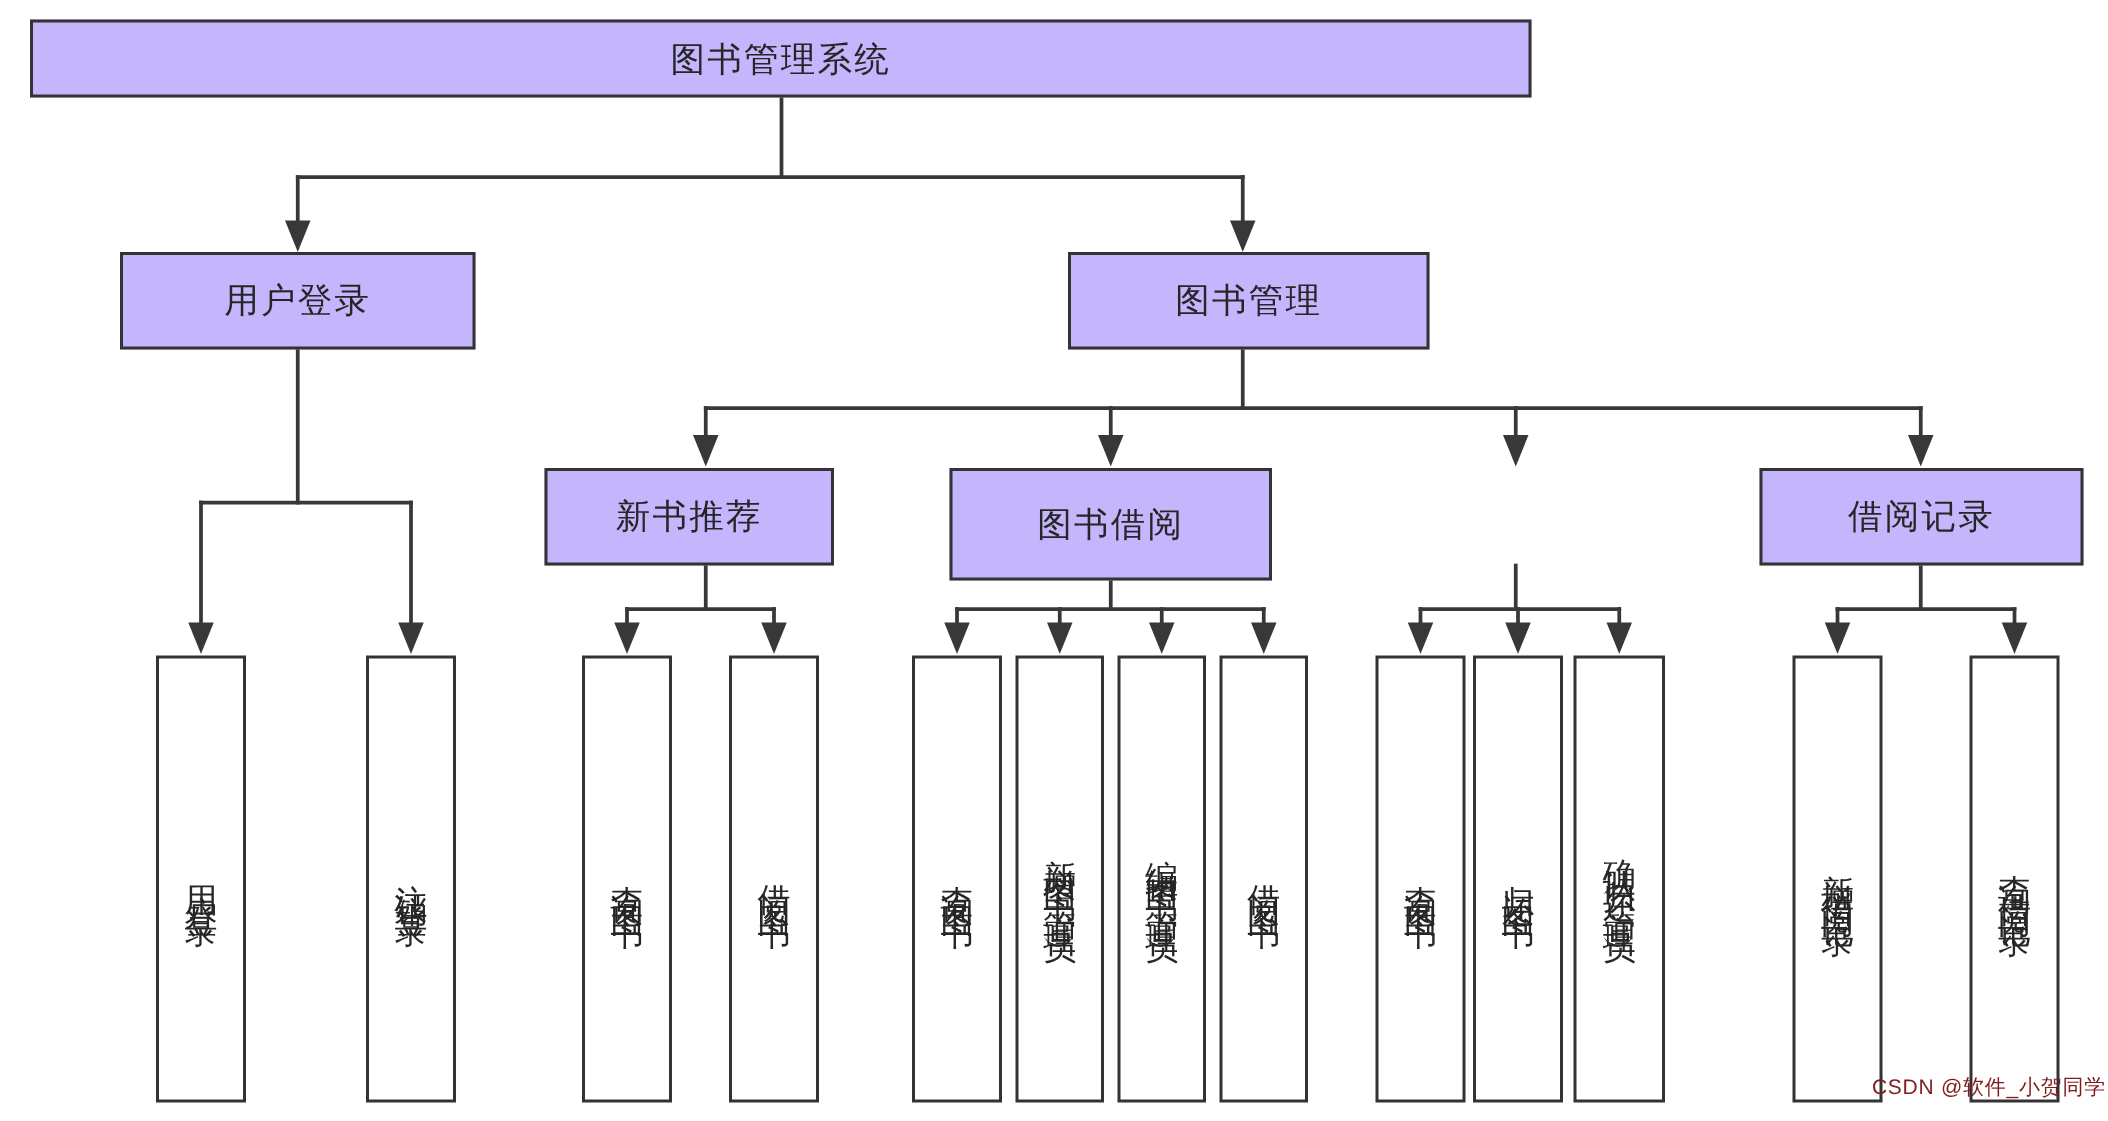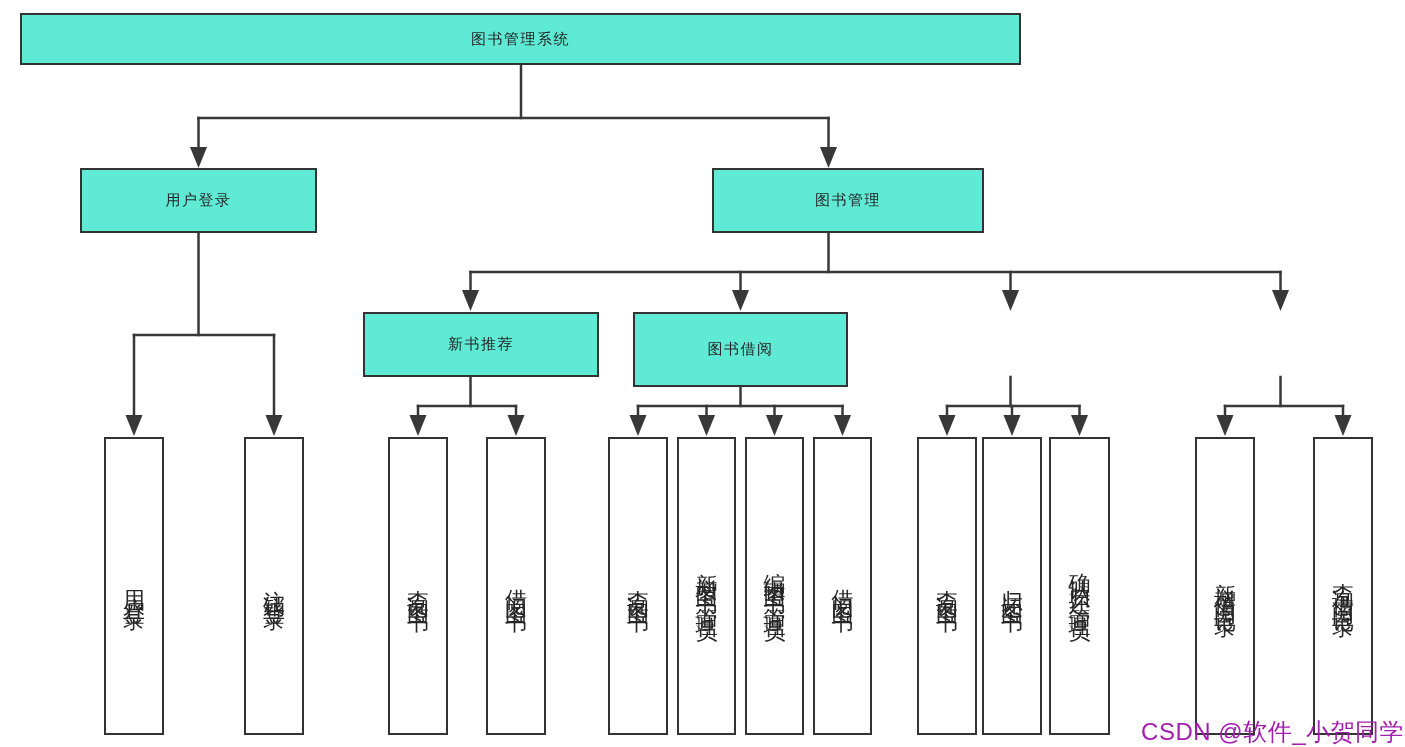--- a/index.html
+++ b/index.html
@@ -4,39 +4,39 @@
 <style>
   html,body { margin:0; padding:0; background:#ffffff; }
   .stage {
     position:relative; width:1405px; height:747px; background:#ffffff;
     font-family:"Liberation Sans", sans-serif; overflow:hidden;
     color:#262626;
   }
   svg.connectors { position:absolute; left:0; top:0; z-index:1; }
   .node {
     position:absolute; box-sizing:border-box;
-    border:2.5px solid #333333; background:#5eead4;
+    border:2.5px solid #333333; background:#c4b5fd;
     display:flex; align-items:center; justify-content:center;
-    font-size:15px; letter-spacing:1.5px; z-index:2;
+    font-size:23px; letter-spacing:1.5px; z-index:2;
     white-space:nowrap;
   }
   .vnode {
     position:absolute; box-sizing:border-box;
     border:2.5px solid #333333; background:#ffffff;
     display:flex; align-items:center; justify-content:center;
     z-index:2; top:437px; height:298px; overflow:hidden;
   }
   .vnode span {
     writing-mode:vertical-rl;
     font-size:22px; letter-spacing:7px; line-height:1;
   }
   .watermark {
     position:absolute; right:1px; top:716px; z-index:5;
-    font-size:24px; letter-spacing:0.5px;
-    color:#a21caf; white-space:nowrap;
+    font-size:14px; letter-spacing:0.5px;
+    color:#7f1d1d; white-space:nowrap;
   }
 </style>
 </head>
 <body>
 
 <div class="stage">
 
   <svg class="connectors" width="1405" height="747" id="connectors">
       <line x1="521" y1="65" x2="521" y2="118" stroke="#383838" stroke-width="2.5" stroke-linecap="square"></line>
       <line x1="198.5" y1="118" x2="828.5" y2="118" stroke="#383838" stroke-width="2.5" stroke-linecap="square"></line>
@@ -88,24 +88,25 @@
       <polygon points="1071,415 1088,415 1079.5,436" fill="#383838"></polygon>
       <line x1="1225" y1="406" x2="1225" y2="424" stroke="#383838" stroke-width="2.5" stroke-linecap="square"></line>
       <polygon points="1216.5,415 1233.5,415 1225,436" fill="#383838"></polygon>
       <line x1="1343" y1="406" x2="1343" y2="424" stroke="#383838" stroke-width="2.5" stroke-linecap="square"></line>
       <polygon points="1334.5,415 1351.5,415 1343,436" fill="#383838"></polygon>
     </svg>
 
   <div class="node" style="left:20px;top:13px;width:1001px;height:52px">图书管理系统</div>
 
   <div class="node" style="left:80px;top:168px;width:237px;height:65px">用户登录</div>
-  <div class="node" style="left:712px;top:168px;width:272px;height:65px">图书管理</div>
+  <div class="node" style="left:712px;top:168px;width:241px;height:65px">图书管理</div>
 
-  <div class="node" style="left:363px;top:312px;width:236px;height:65px">新书推荐</div>
+  <div class="node" style="left:363px;top:312px;width:193px;height:65px">新书推荐</div>
   <div class="node" style="left:633px;top:312px;width:215px;height:75px">图书借阅</div>
+  <div class="node" style="left:1173px;top:312px;width:216px;height:65px">借阅记录</div>
 
   <div class="vnode" style="left:104px;width:60px">
     <span>用户登录</span>
     </div>
   <div class="vnode" style="left:244px;width:60px">
     <span>注销登录</span>
     </div>
 
   <div class="vnode" style="left:388px;width:60px">
     <span>查询图书</span>

